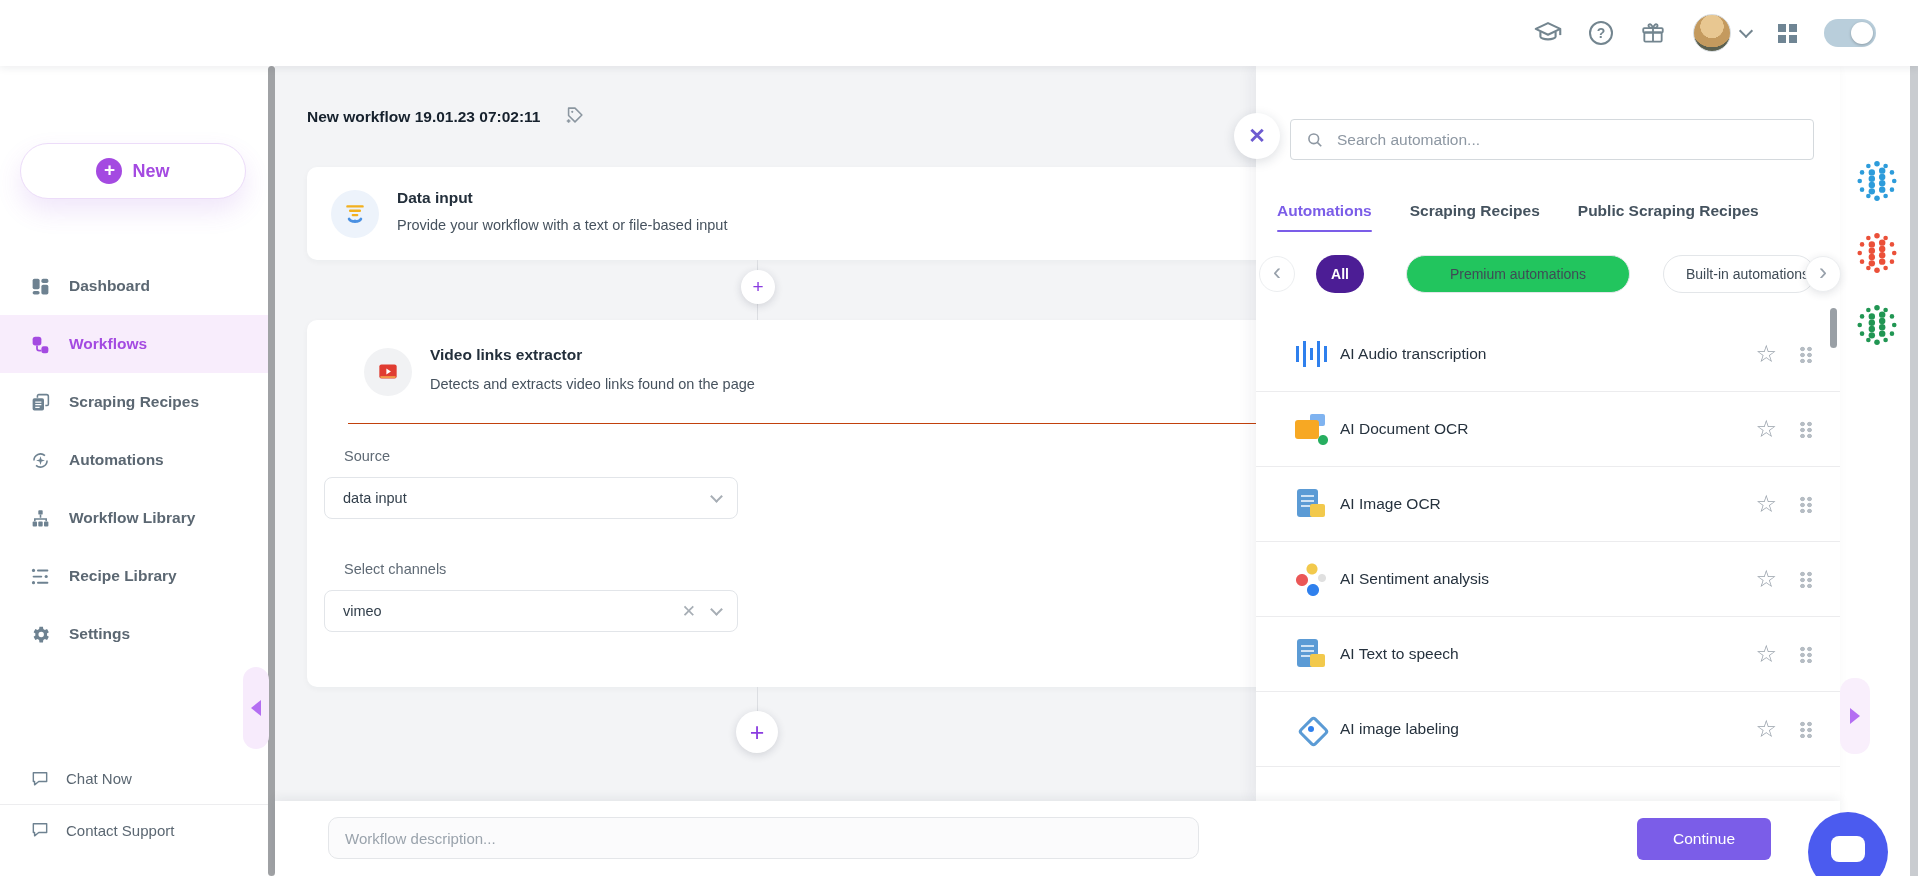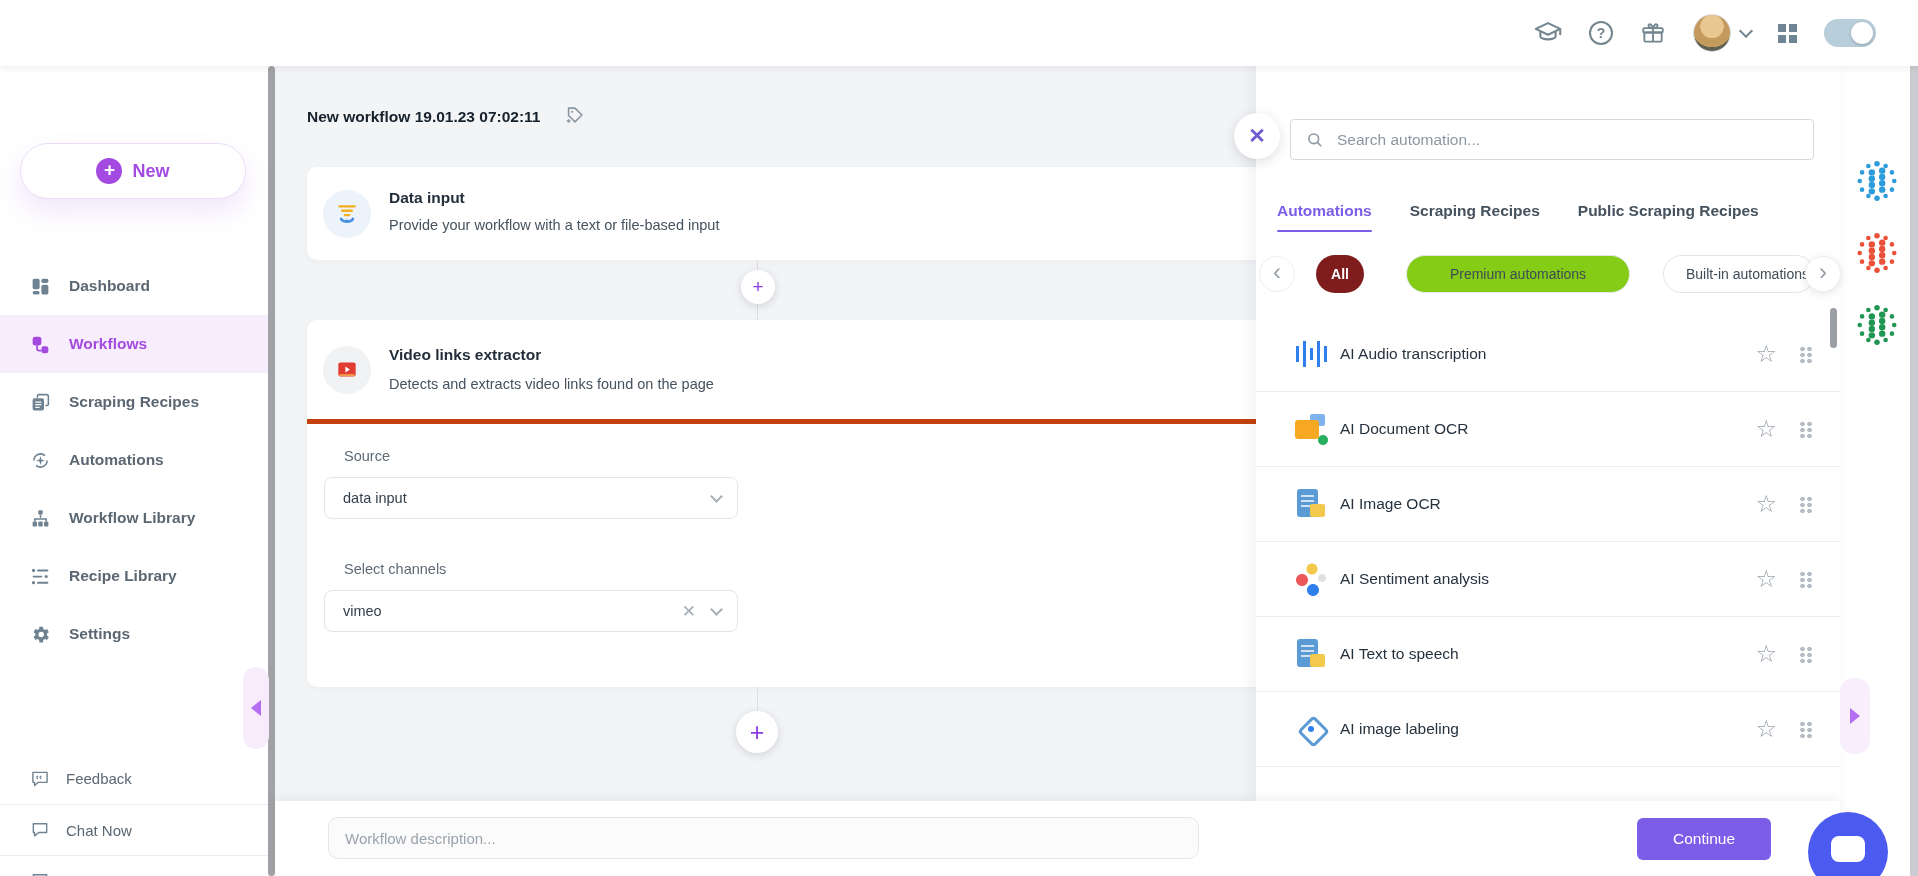--- a/index.html
+++ b/index.html
@@ -51,25 +51,25 @@
   .sb-footer-item + .sb-footer-item { border-top:1px solid #ededef; }
   .collapse-pill { position:absolute; left:243px; top:667px; width:26px; height:82px; z-index:27;
     background:#f7ebfc; border-radius:13px; display:flex; align-items:center; justify-content:center; cursor:pointer; }
   .tri-left { width:0; height:0; border:8px solid transparent; border-right:10px solid #b46ef2; margin-right:8px; }
 
   
   .canvas { position:absolute; left:275px; top:66px; right:78px; bottom:0; background:#f3f4f6; z-index:5; }
   .wf-title-row { position:absolute; left:32px; top:38px; display:flex; align-items:center; gap:24px; }
   .wf-title { font-size:15.5px; font-weight:bold; color:#16212d; }
   .step-card { position:absolute; left:32px; width:1067px; background:#fff; border-radius:10px;
-    box-shadow:0 2px 6px rgba(30,40,60,.04); }
+    box-shadow:0 2px 6px rgba(30,40,60,.04);padding-left:8px; }
   .card-1 { top:101px; height:93px; }
   .card-2 { top:254px; height:367px; }
   .step-head { position:relative; height:93px; }
-  .card-2 .step-head { height:104px; border-bottom:5px solid #c2410c; }
+  .card-2 .step-head { height:104px; border-bottom:1px solid #c2410c;margin-left:33px; }
   .step-icon { position:absolute; left:16px; top:50%; transform:translateY(-50%); width:48px; height:48px;
     border-radius:50%; display:flex; align-items:center; justify-content:center; }
   .icon-bg-blue { background:#edf3fb; }
   .icon-bg-gray { background:#f1f2f4; }
   .step-title { position:absolute; left:82px; top:22px; font-size:15.5px; font-weight:bold; color:#232f3b; }
   .card-2 .step-title { top:26px; }
   .step-desc { position:absolute; left:82px; top:50px; font-size:14.5px; color:#46525e; }
   .card-2 .step-desc { top:56px; }
   .dash-btn { position:absolute; right:20px; top:9px; width:18px; height:9px; background:#d5d8db;
     border-radius:2.5px; cursor:pointer; }
@@ -124,22 +124,22 @@
   .tab { font-size:15.5px; font-weight:bold; color:#44525e; cursor:pointer; position:relative; white-space:nowrap; }
   .tab[data-active="true"] { color:#7b5de8; }
   .tab[data-active="true"]::after { content:""; position:absolute; left:0; right:0; bottom:-12px;
     height:2px; background:#7b5de8; border-radius:2px; }
   .pills { position:absolute; left:0; top:188px; width:584px; height:40px; }
   .pill-nav { position:absolute; width:36px; height:36px; top:2px; border-radius:50%; background:#fff;
     border:1px solid #eceef0; color:#98a1ab; font-size:24px; line-height:30px; text-align:center; cursor:pointer; z-index:3; }
   .pill-prev { left:3px; } .pill-next { left:549px; box-shadow:0 2px 8px rgba(30,40,60,.12); }
   .pill { position:absolute; top:1px; height:38px; border-radius:19px; display:flex; align-items:center;
     justify-content:center; font-size:14px; cursor:pointer; white-space:nowrap; }
-  .pill-all { left:60px; width:48px; background:#7f1d1d; color:#fff; font-weight:bold; }
-  .pill-premium { left:150px; width:224px; border:1px solid #e3e6e9; color:#3f4b56; background:#84cc16; }
+  .pill-all { left:60px; width:48px; background:#4c1d95; color:#fff; font-weight:bold; }
+  .pill-premium { left:150px; width:224px; border:1px solid #e3e6e9; color:#3f4b56; background:#22c55e; }
   .pill-builtin { left:407px; width:152px; border:1px solid #e3e6e9; color:#3f4b56; background:#fff;
     overflow:hidden; justify-content:flex-start; padding-left:22px; }
   .auto-list { position:absolute; left:0; top:251px; width:584px; list-style:none;text-align:right; }
   .auto-item { height:75px; display:flex; align-items:center; padding:0 28px 0 38px; border-bottom:1px solid #ececee; cursor:pointer; }
   .ai-icon { width:34px; height:34px; position:relative; flex:0 0 auto; background-repeat:no-repeat; }
   .auto-label { margin-left:12px; font-size:15.5px; color:#26323e; }
   .star { margin-left:auto; font-size:24px; color:#98a1ab; line-height:1; cursor:pointer; }
   .drag-dots { margin-left:22px; width:13px; height:17px; cursor:grab;
     background-image:radial-gradient(circle, #b6bdc4 2px, transparent 2.6px); background-size:7px 6px; }
   
@@ -310,27 +310,20 @@
         <svg width="21" height="21" viewBox="0 0 24 24">
             <path d="M19.4 13.1q.1-.5.1-1.1t-.1-1.1l2.1-1.6-2-3.5-2.5 1a7.6 7.6 0 0 0-1.8-1.1L14.8 3h-4l-.4 2.7a7.6 7.6 0 0 0-1.8 1.1l-2.5-1-2 3.5 2.1 1.6q-.1.5-.1 1.1t.1 1.1l-2.1 1.6 2 3.5 2.5-1a7.6 7.6 0 0 0 1.8 1.1l.4 2.7h4l.4-2.7a7.6 7.6 0 0 0 1.8-1.1l2.5 1 2-3.5z" fill="#6e8291"></path>
             <circle cx="12.8" cy="12" r="3.1" fill="#fff"></circle>
           </svg>
         <span>Settings</span>
       </div>
     </div>
     <div class="sb-footer">
       <div class="sb-footer-item">
         <svg width="20" height="20" viewBox="0 0 24 24">
-            <path d="M3.5 4h17v12H10l-4.5 3.8V16h-2z" fill="none" stroke="#6e8291" stroke-width="1.7" stroke-linejoin="round"></path>
-            <path d="M9.5 8.2 8 10l1.5 1.8M13.5 8.2 12 10l1.5 1.8" fill="none" stroke="#6e8291" stroke-width="1.5"></path>
-          </svg>
-        <span>Feedback</span>
-      </div>
-      <div class="sb-footer-item">
-        <svg width="20" height="20" viewBox="0 0 24 24">
             <path d="M4 4.5h16V15H10.5L5.5 19v-4H4z" fill="none" stroke="#6e8291" stroke-width="1.7" stroke-linejoin="round"></path>
           </svg>
         <span>Chat Now</span>
       </div>
       <div class="sb-footer-item">
         <svg width="20" height="20" viewBox="0 0 24 24">
             <path d="M4 4.5h16V15H10.5L5.5 19v-4H4z" fill="none" stroke="#6e8291" stroke-width="1.7" stroke-linejoin="round"></path>
           </svg>
         <span>Contact Support</span>
       </div>

